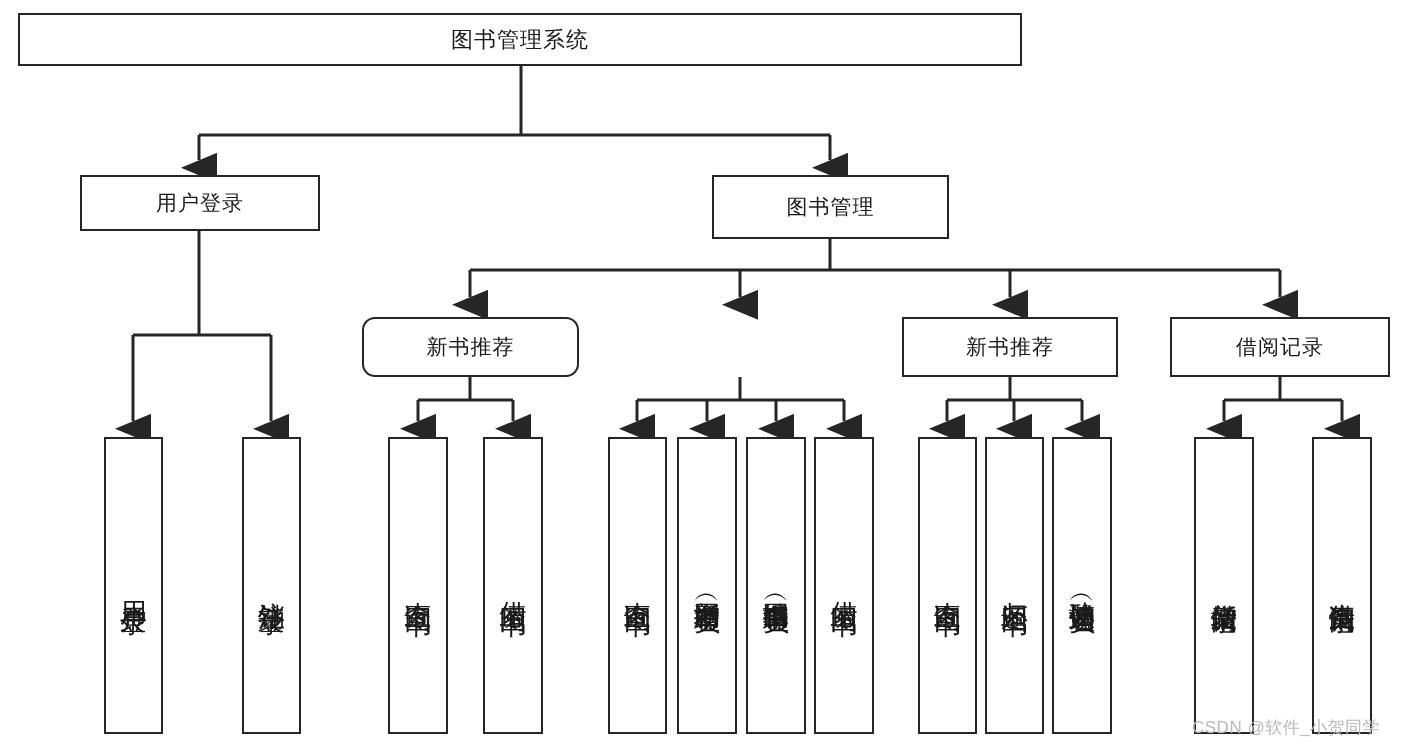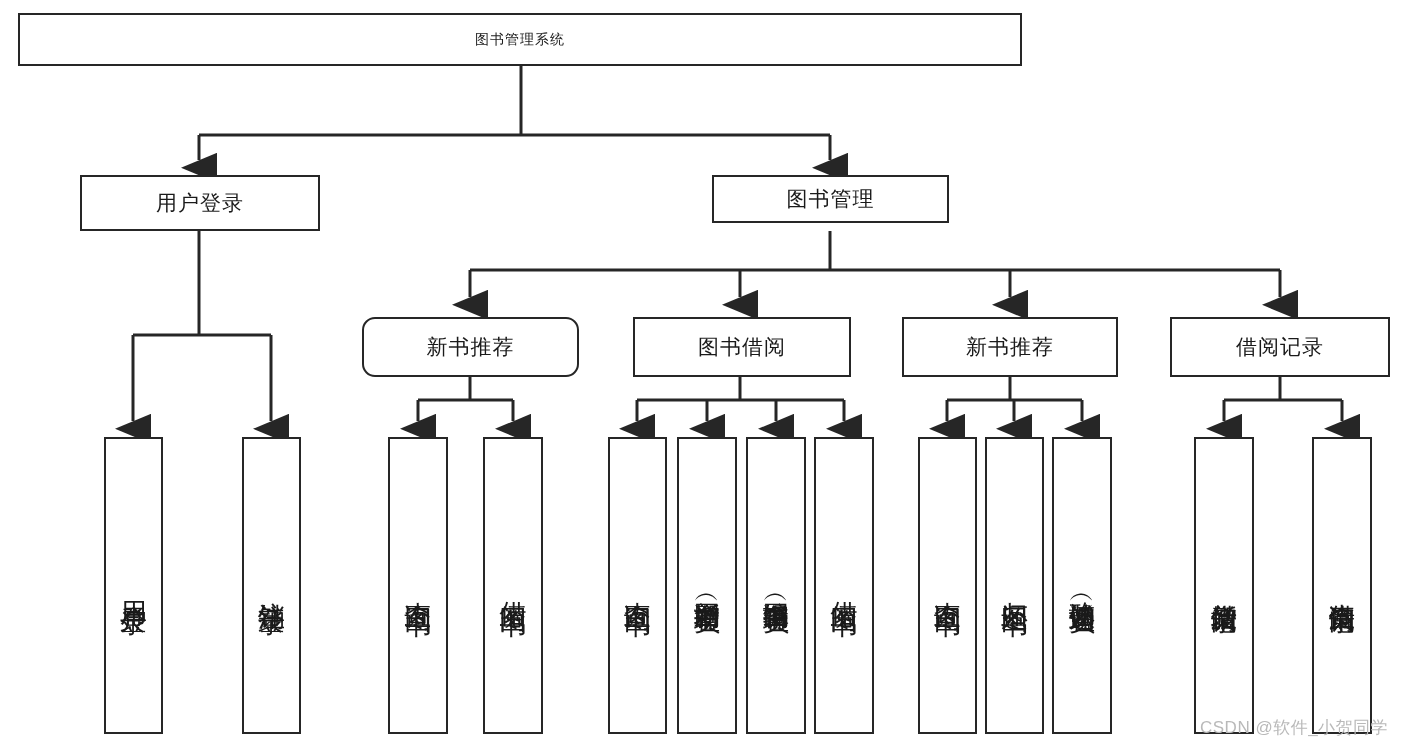--- a/index.html
+++ b/index.html
@@ -34,21 +34,21 @@
     display:block;
     text-align:center;
     line-height:1.08;
     white-space:nowrap;
   }
   
   .node.horiz .lbl{
     font-size:21px;
     letter-spacing:1px;
   }
-  .node.root .lbl{ font-size:14px; letter-spacing:1px; }
+  .node.root .lbl{ font-size:22px; letter-spacing:1px; }
   
   .node.vert{
     align-items:center;
     justify-content:center;
   }
   .node.vert .lbl{
     writing-mode:vertical-rl;
     text-orientation:upright;
     font-size:27px;
     line-height:1.12;
@@ -57,21 +57,20 @@
     max-height:278px;
   }
   .node.vert.tall .lbl{ font-size:26px; letter-spacing:1px; max-height:288px; }
   .watermark{
     position:absolute;
     color:#b9b9b9;
     font-size:17px;
     white-space:nowrap;
     letter-spacing:0.5px;
     user-select:none;
-    margin-left:8px;
   }
 </style>
 </head>
 <body>
 
 <div id="canvas">
 
   <svg id="wires" viewBox="0 0 1405 747" xmlns="http://www.w3.org/2000/svg">
     <defs>
       <marker id="arrow" markerWidth="10" markerHeight="12" refX="2.4" refY="6" orient="auto" markerUnits="strokeWidth">
@@ -122,29 +121,26 @@
     </g>
   </svg>
 
   <div class="node root horiz" style="left:18px; top:13px; width:1004px; height:53px;">
     <span class="lbl">图书管理系统</span>
   </div>
 
   <div class="node horiz" style="left:80px; top:175px; width:240px; height:56px;">
     <span class="lbl">用户登录</span>
   </div>
-  <div class="node horiz" style="left:712px; top:175px; width:237px; height:48px;">
+  <div class="node horiz" style="left:712px; top:175px; width:237px; height:64px;">
     <span class="lbl">图书管理</span>
   </div>
 
   <div class="node horiz" style="left:362px; top:317px; width:217px; height:60px;border-radius:13px;">
     <span class="lbl">新书推荐</span>
-  </div>
-  <div class="node horiz" style="left:633px; top:317px; width:218px; height:60px;">
-    <span class="lbl">图书借阅</span>
   </div>
   <div class="node horiz" style="left:902px; top:317px; width:216px; height:60px;">
     <span class="lbl">新书推荐</span>
   </div>
   <div class="node horiz" style="left:1170px; top:317px; width:220px; height:60px;">
     <span class="lbl">借阅记录</span>
   </div>
 
   <div class="node vert" style="left:104px; top:437px; width:59px; height:297px;">
     <span class="lbl">用户登录</span>

